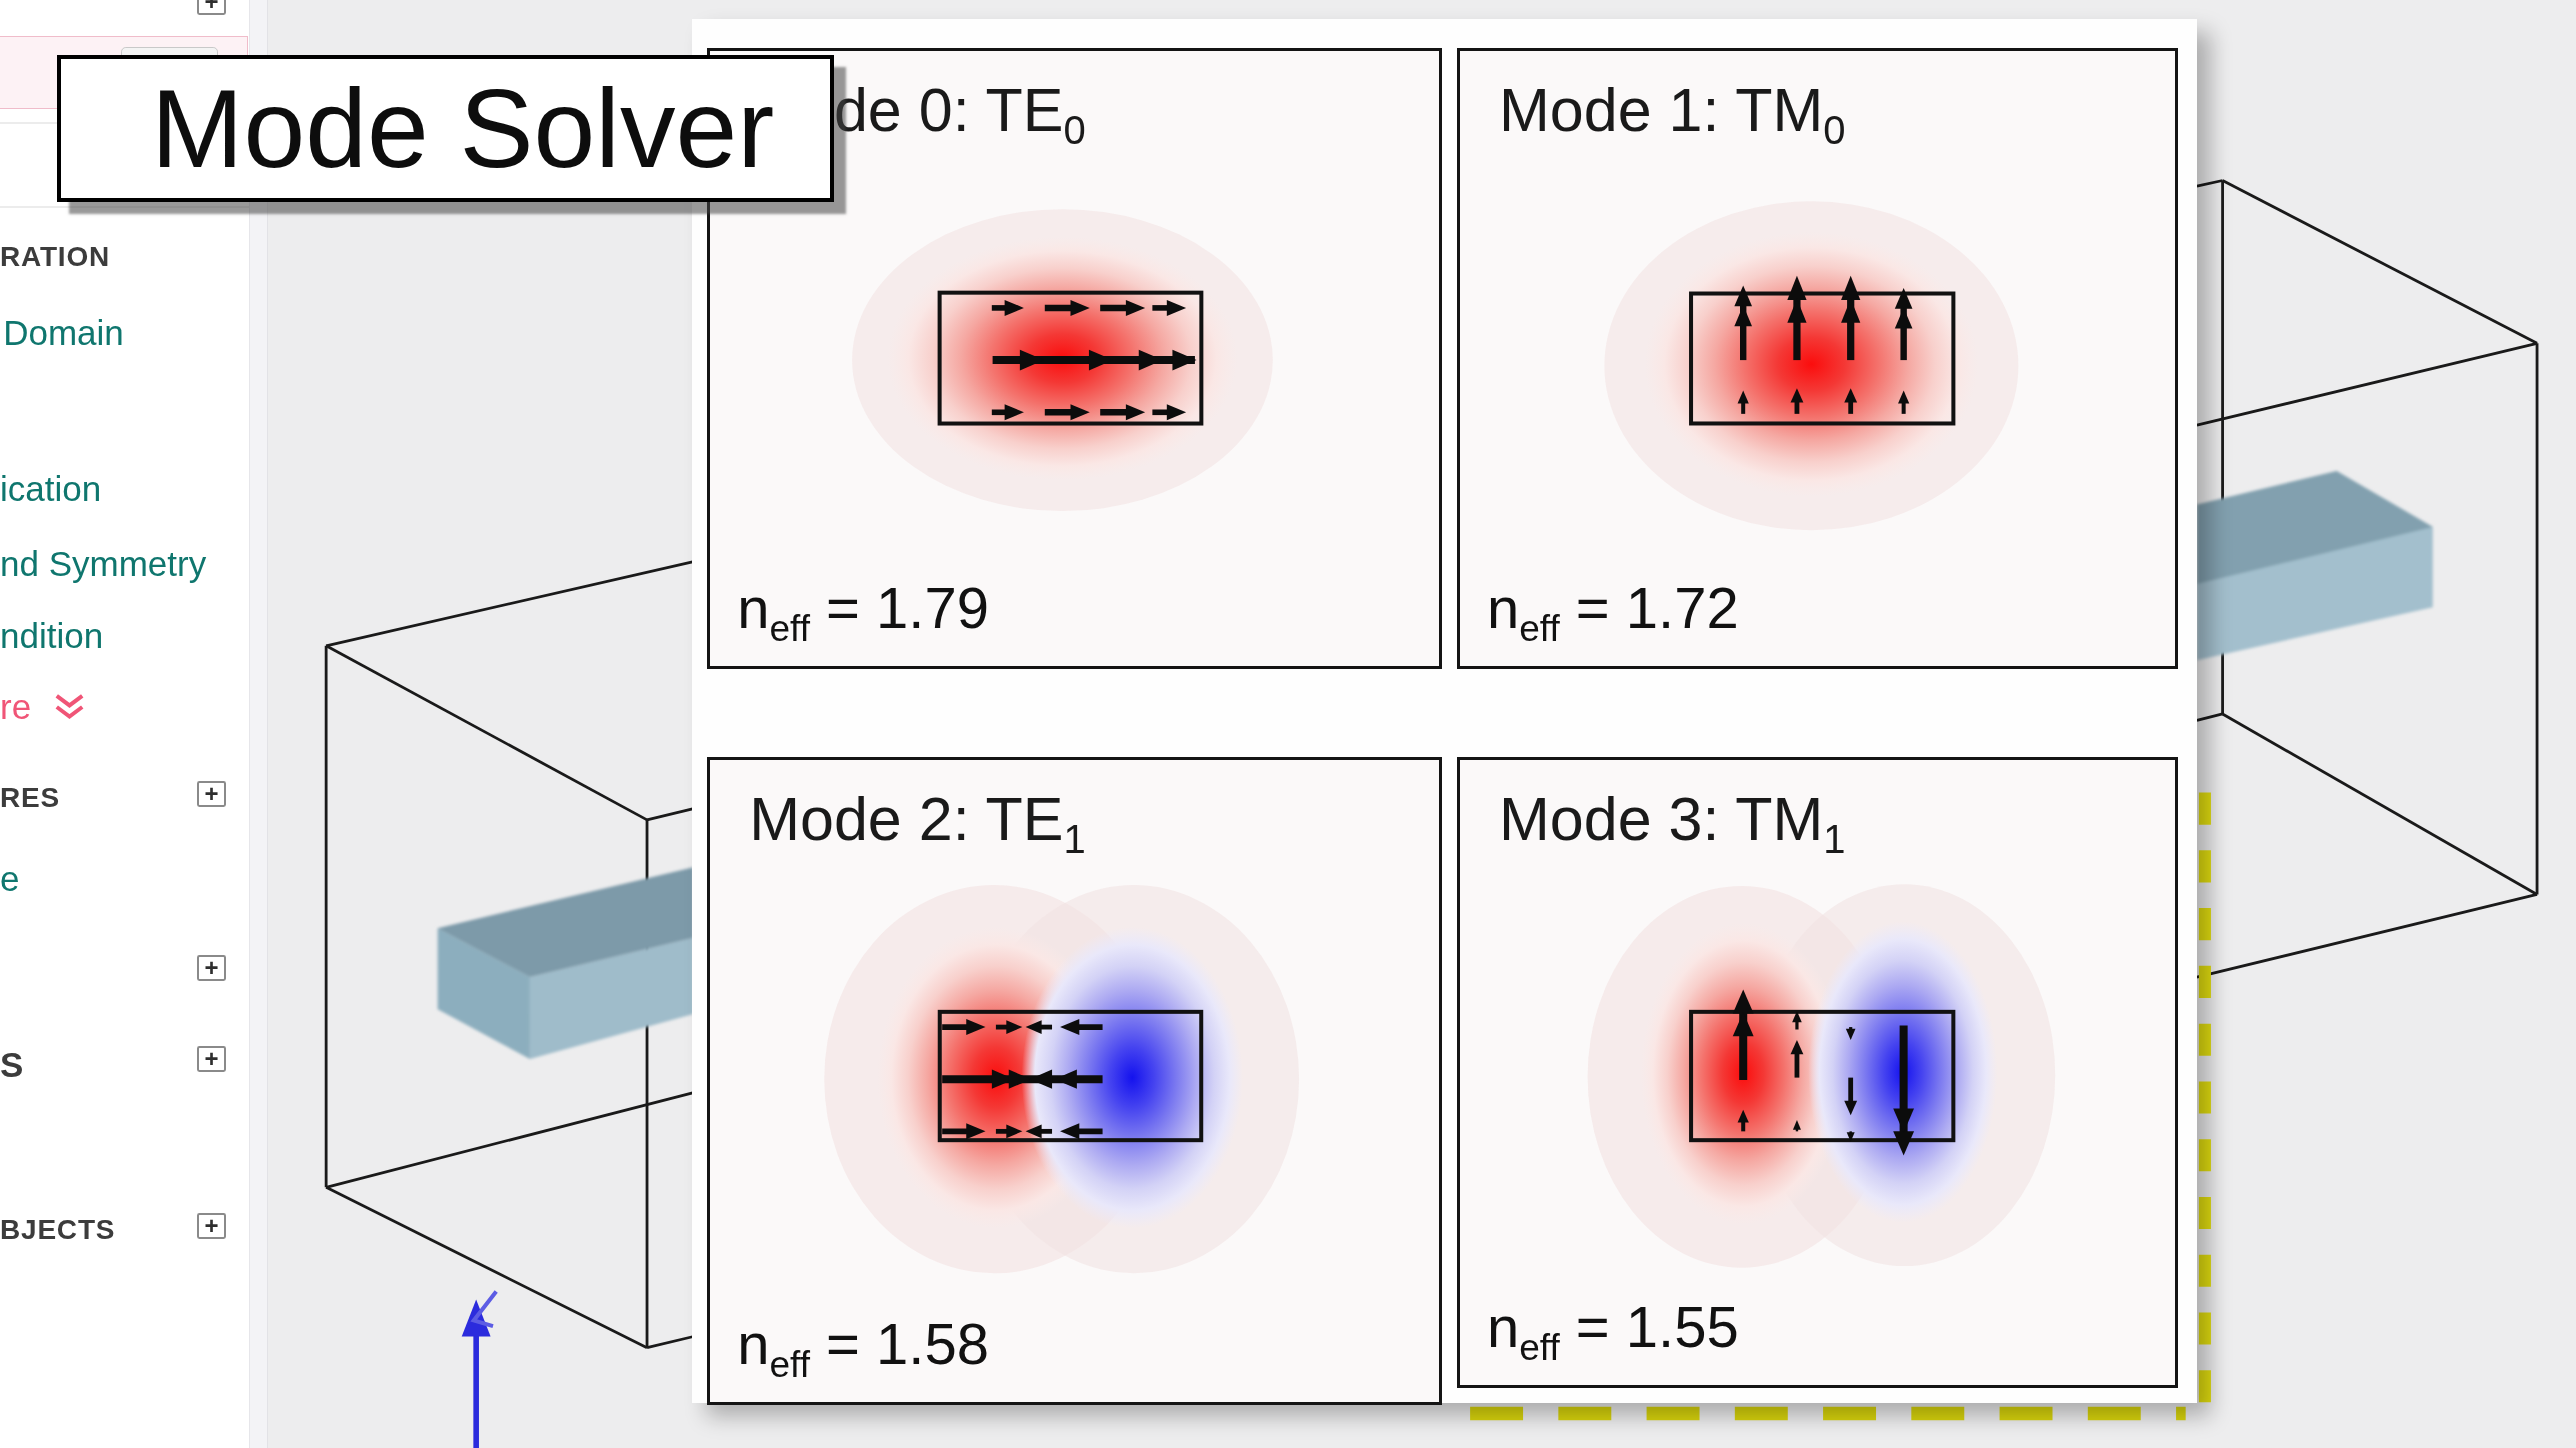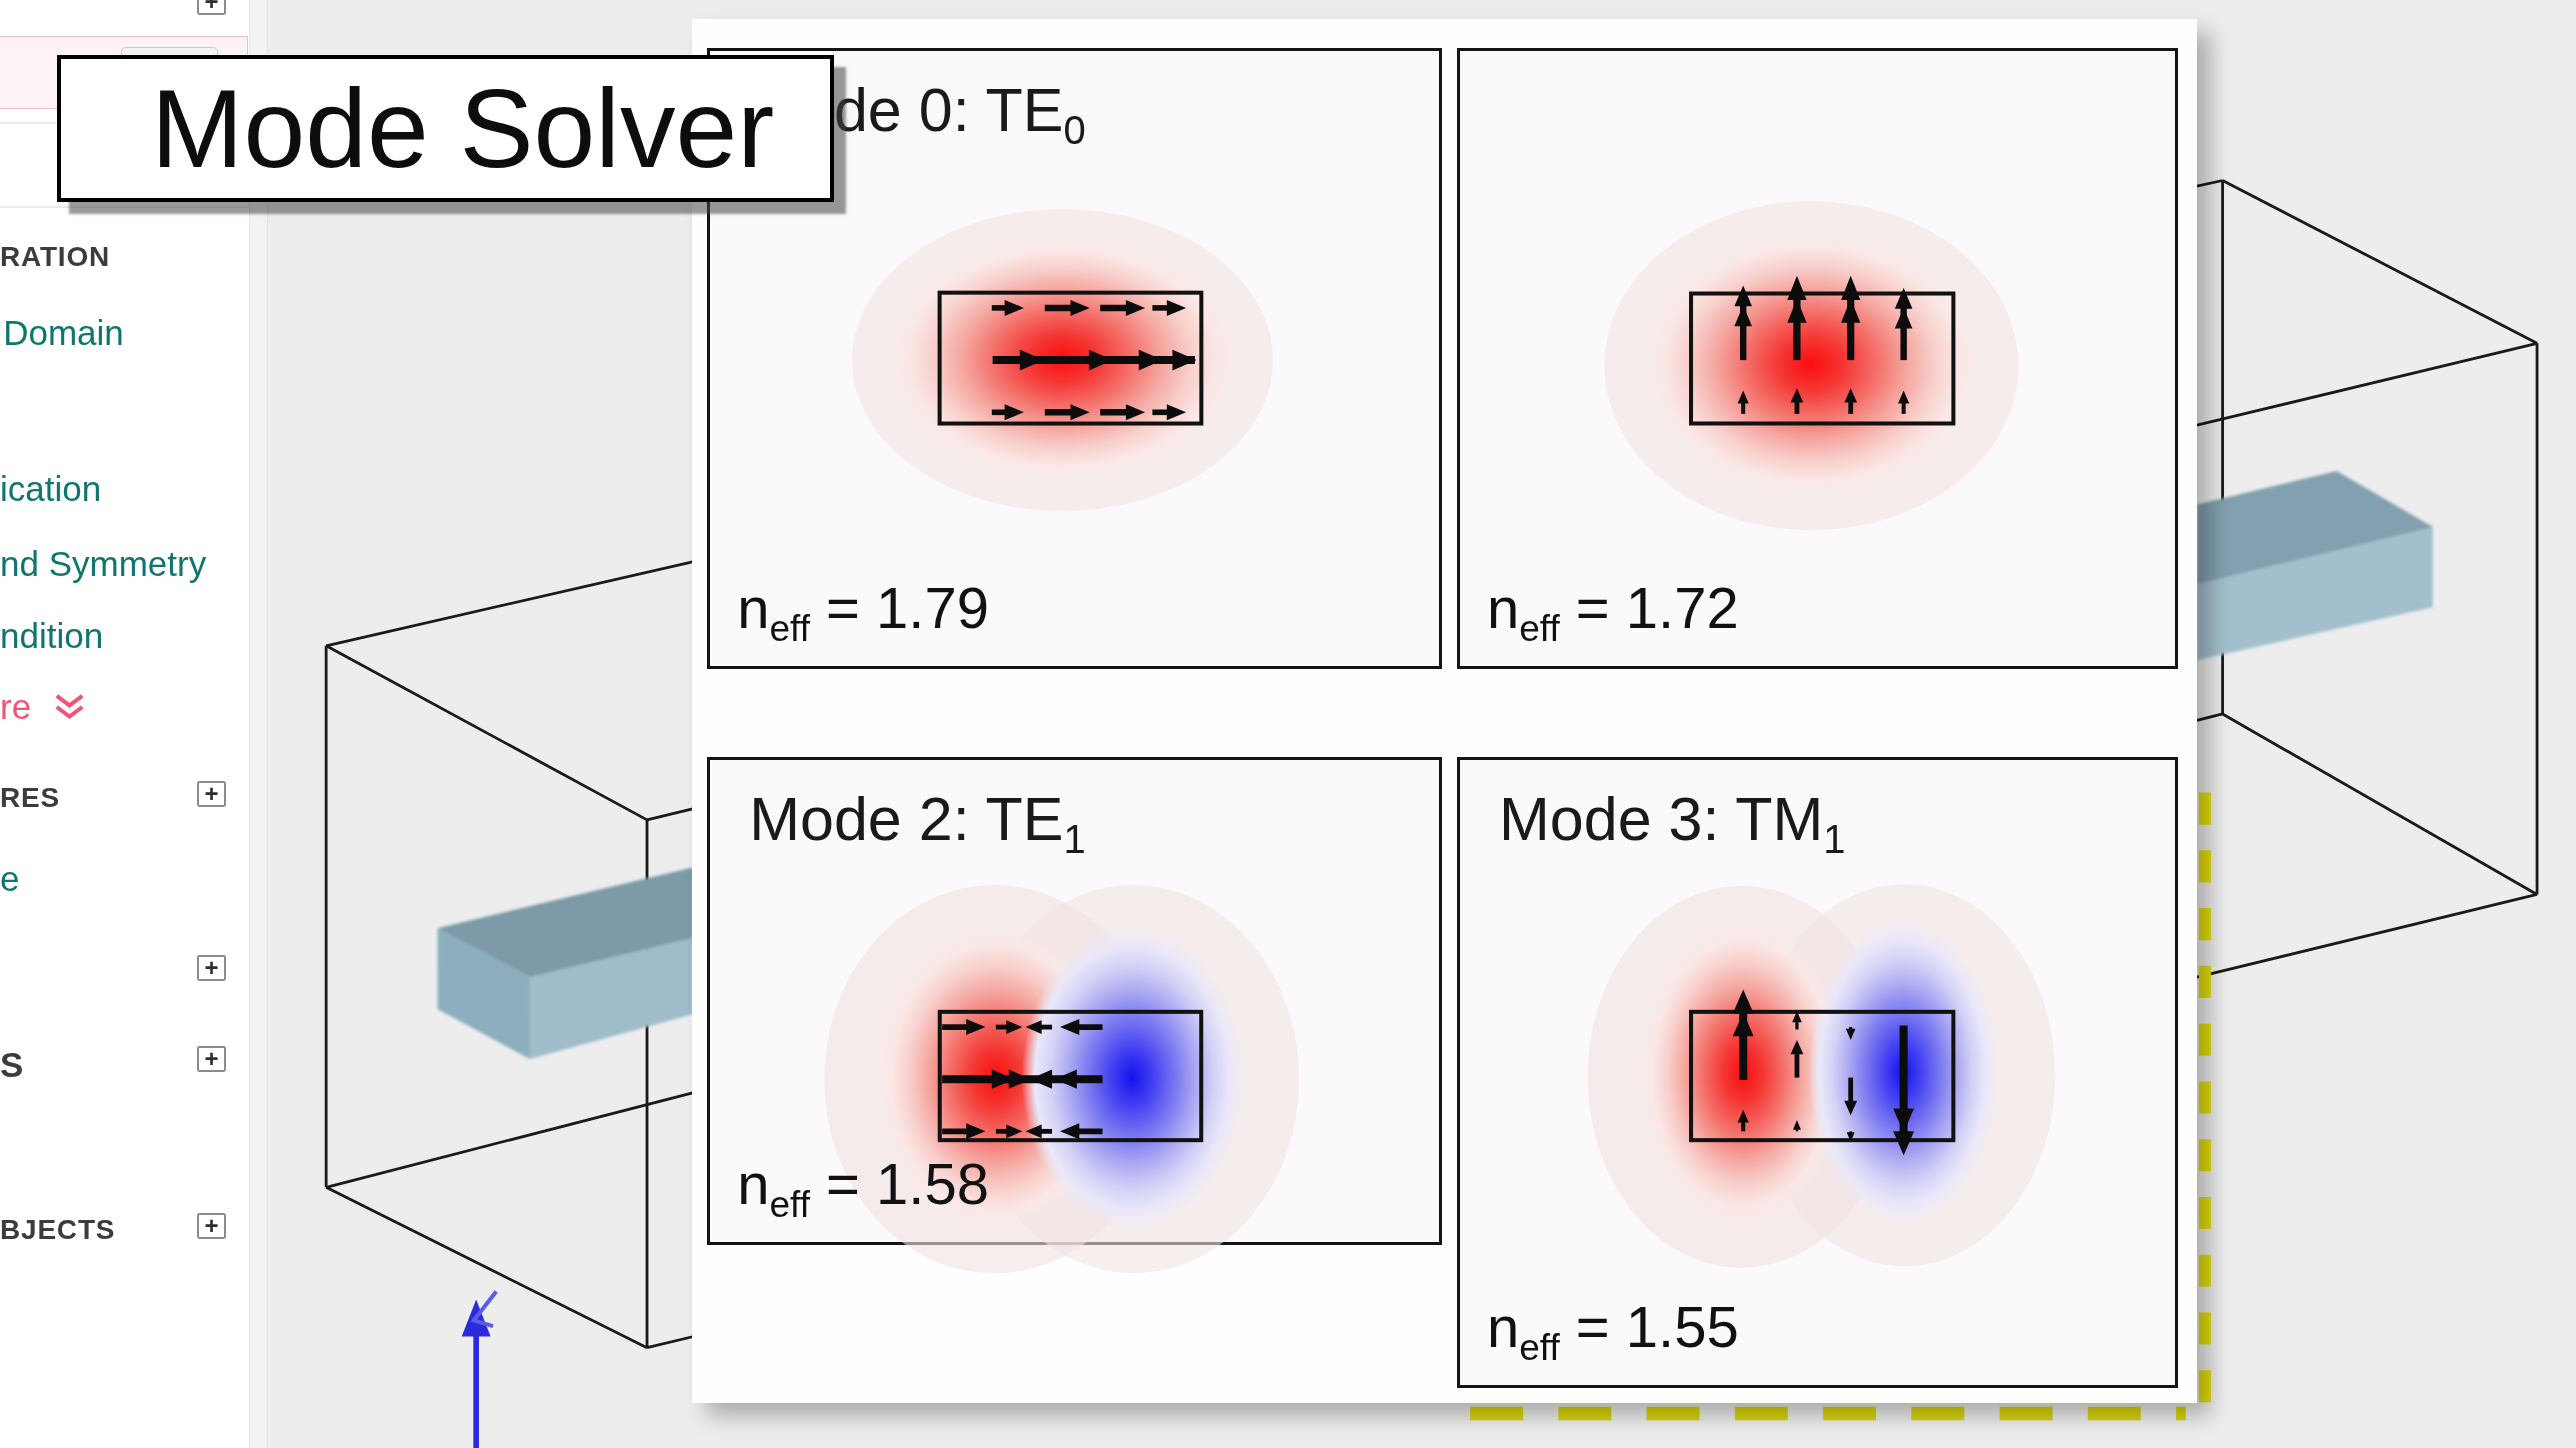--- a/index.html
+++ b/index.html
@@ -11,21 +11,21 @@
   .viewport svg{position:absolute;inset:0;}
 
   
   .big-panel{position:absolute;left:692px;top:19px;width:1505px;height:1384px;
     background:#fefefe;z-index:2;box-shadow:14.4px 13px 21px rgba(0,0,0,.28);}
 
   .mode-card{position:absolute;background:#fbf9f9;border:3.2px solid #141414;box-sizing:border-box;}
   .mode-card svg.field{position:absolute;left:0;top:0;}
   .card0{left:15.2px;top:29px;width:735px;height:621px;}
   .card1{left:765px;top:29px;width:721px;height:621px;}
-  .card2{left:15.2px;top:738px;width:735px;height:488px;}
+  .card2{left:15.2px;top:738px;width:735px;height:648px;}
   .card3{left:765px;top:738px;width:721px;height:631px;}
 
   .mode-title{position:absolute;left:39px;top:24px;font-size:61px;color:#1a1a1a;white-space:nowrap;z-index:3;}
   .mode-title sub{font-size:40px;}
   .neff{position:absolute;left:27px;bottom:16px;font-size:58px;color:#111;white-space:nowrap;z-index:3;}
   .neff sub{font-size:37px;}
 
   
   .sidebar{position:absolute;left:0;top:0;width:249px;height:1448px;background:#ffffff;z-index:5;}
   .side-rail{position:absolute;left:249px;top:0;width:19px;height:1448px;background:#f3f3f6;
@@ -184,20 +184,21 @@
             <line x1="353" y1="452" x2="353" y2="431.8" stroke="#0c0c0c" stroke-width="5"></line>
             <polygon points="353,423 360,439 346,439" fill="#0c0c0c"></polygon>
             <line x1="420" y1="452" x2="420" y2="429.9" stroke="#0c0c0c" stroke-width="6"></line>
             <polygon points="420,420 428,438 412,438" fill="#0c0c0c"></polygon>
             <line x1="487" y1="452" x2="487" y2="429.9" stroke="#0c0c0c" stroke-width="6"></line>
             <polygon points="487,420 495,438 479,438" fill="#0c0c0c"></polygon>
             <line x1="553" y1="452" x2="553" y2="431.8" stroke="#0c0c0c" stroke-width="5"></line>
             <polygon points="553,423 560,439 546,439" fill="#0c0c0c"></polygon>
           </g>
       </svg>
+      <div class="mode-title"><span>Mode 1: TM</span><sub>0</sub></div>
       <div class="neff"><span>n</span><sub>eff</sub> <span>= 1.72</span></div>
     </div>
 
     <div class="mode-card card2">
       <svg class="field" id="f2" width="729" height="624" viewBox="0 0 908 778">
         <defs>
           <radialGradient id="red2" cx="50%" cy="50%" r="50%">
             <stop offset="0%" stop-color="#fb0d0d"></stop>
               <stop offset="20%" stop-color="#f43835"></stop>
             <stop offset="40%" stop-color="#f4726c"></stop>

